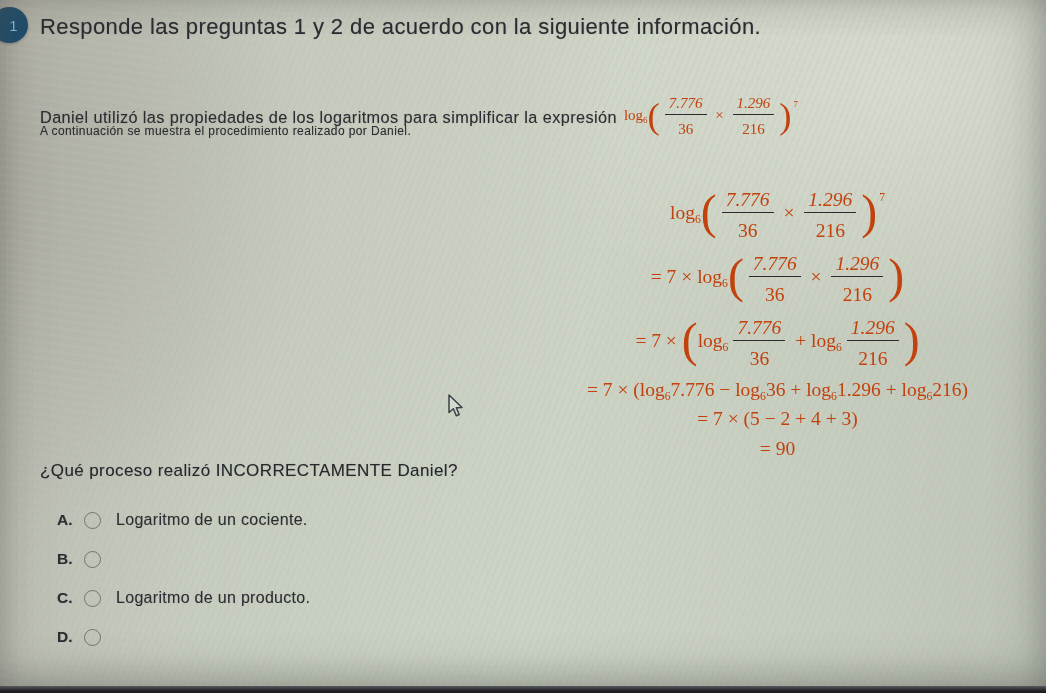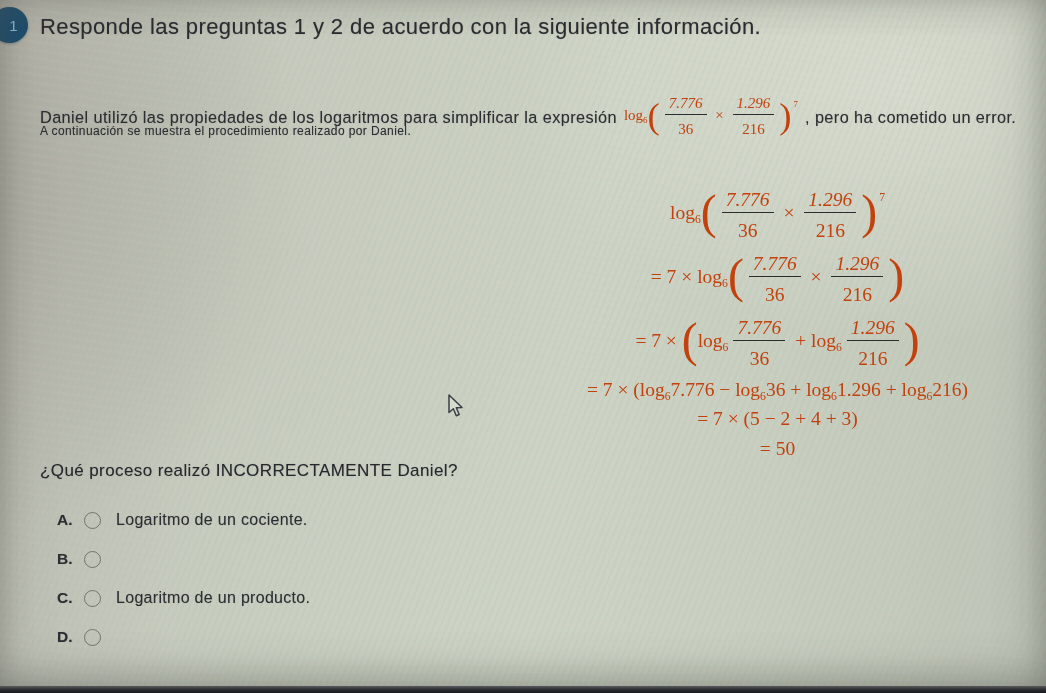--- a/index.html
+++ b/index.html
@@ -101,32 +101,31 @@
 
 <div class="badge">
   <span>1</span>
 </div>
 
 <div class="instruction txt">Responde las preguntas 1 y 2 de acuerdo con la siguiente información.</div>
 
 <div class="problem-row">
   <span class="txt">Daniel utilizó las propiedades de los logaritmos para simplificar la expresión</span>
   <span class="math inline-math"><span class="mt">log</span><sub class="msub">6</sub><span class="bp">(</span><span class="frac"><span class="num">7.776</span><span class="den">36</span></span><span class="mt"> × </span><span class="frac"><span class="num">1.296</span><span class="den">216</span></span><span class="bp">)</span><sup class="msup">7</sup></span>
-  <span class="txt">, pero ha cometido un error.</span>
 </div>
 
 <div class="procedure-intro txt">A continuación se muestra el procedimiento realizado por Daniel.</div>
 
 <div class="math-block math">
   <span class="mstep"><span class="mt">log</span><sub class="msub">6</sub><span class="bp">(</span><span class="frac"><span class="num">7.776</span><span class="den">36</span></span><span class="mt"> × </span><span class="frac"><span class="num">1.296</span><span class="den">216</span></span><span class="bp">)</span><sup class="msup">7</sup></span>
   <span class="mstep"><span class="mt">= 7 × </span><span class="mt">log</span><sub class="msub">6</sub><span class="bp">(</span><span class="frac"><span class="num">7.776</span><span class="den">36</span></span><span class="mt"> × </span><span class="frac"><span class="num">1.296</span><span class="den">216</span></span><span class="bp">)</span></span>
   <span class="mstep"><span class="mt">= 7 × </span><span class="bp">(</span><span class="mt">log</span><sub class="msub">6</sub><span class="frac"><span class="num">7.776</span><span class="den">36</span></span><span class="mt"> + </span><span class="mt">log</span><sub class="msub">6</sub><span class="frac"><span class="num">1.296</span><span class="den">216</span></span><span class="bp">)</span></span>
   <span class="mstep plain"><span class="mt">= 7 × (log</span><sub class="msub">6</sub><span class="mt">7.776 − log</span><sub class="msub">6</sub><span class="mt">36 + log</span><sub class="msub">6</sub><span class="mt">1.296 + log</span><sub class="msub">6</sub><span class="mt">216)</span></span>
   <span class="mstep plain"><span class="mt">= 7 × (5 − 2 + 4 + 3)</span></span>
-  <span class="mstep plain"><span class="mt">= 50</span></span>
+  <span class="mstep plain"><span class="mt">= 90</span></span>
 </div>
 
 <svg class="cursor" viewBox="0 0 17 25">
   <path d="M2,1 L2,18.5 L6.4,14.8 L9.3,21.8 L12.2,20.5 L9.3,13.7 L15,13.5 Z" fill="rgba(235,237,232,0.35)" stroke="#3a3f45" stroke-width="1.5" stroke-linejoin="round"></path>
 </svg>
 
 <div class="question txt">¿Qué proceso realizó INCORRECTAMENTE Daniel?</div>
 
 <div class="options">
   <div class="opt-row">

